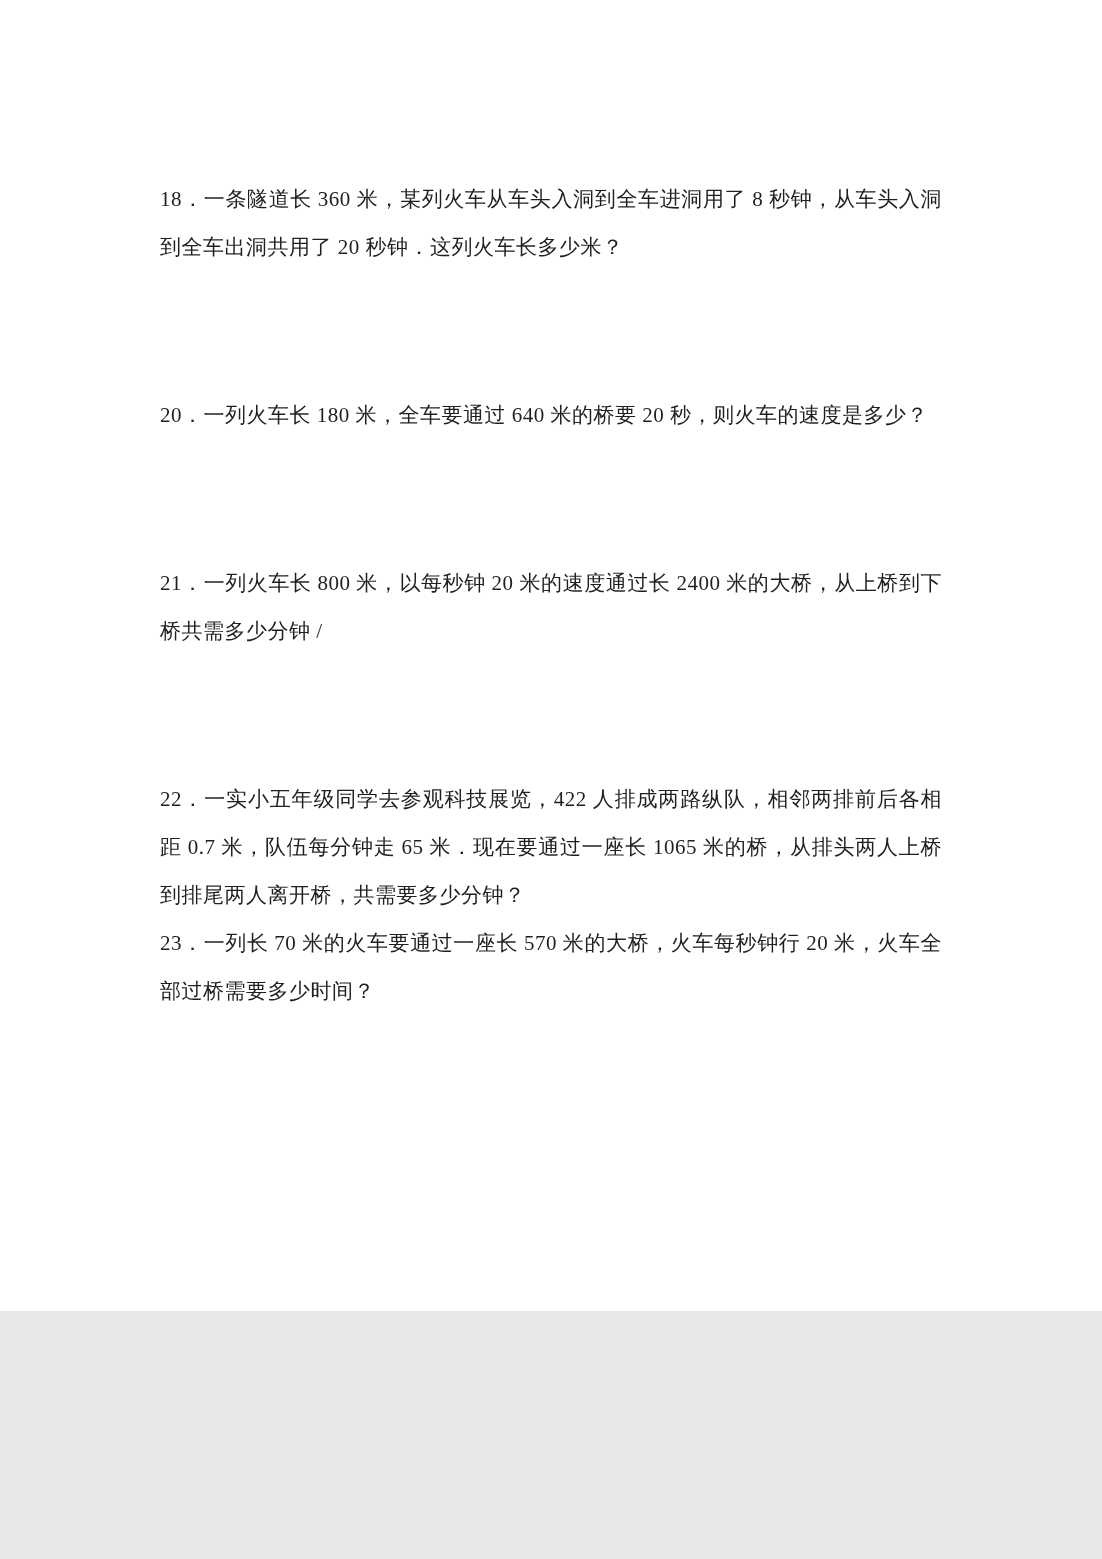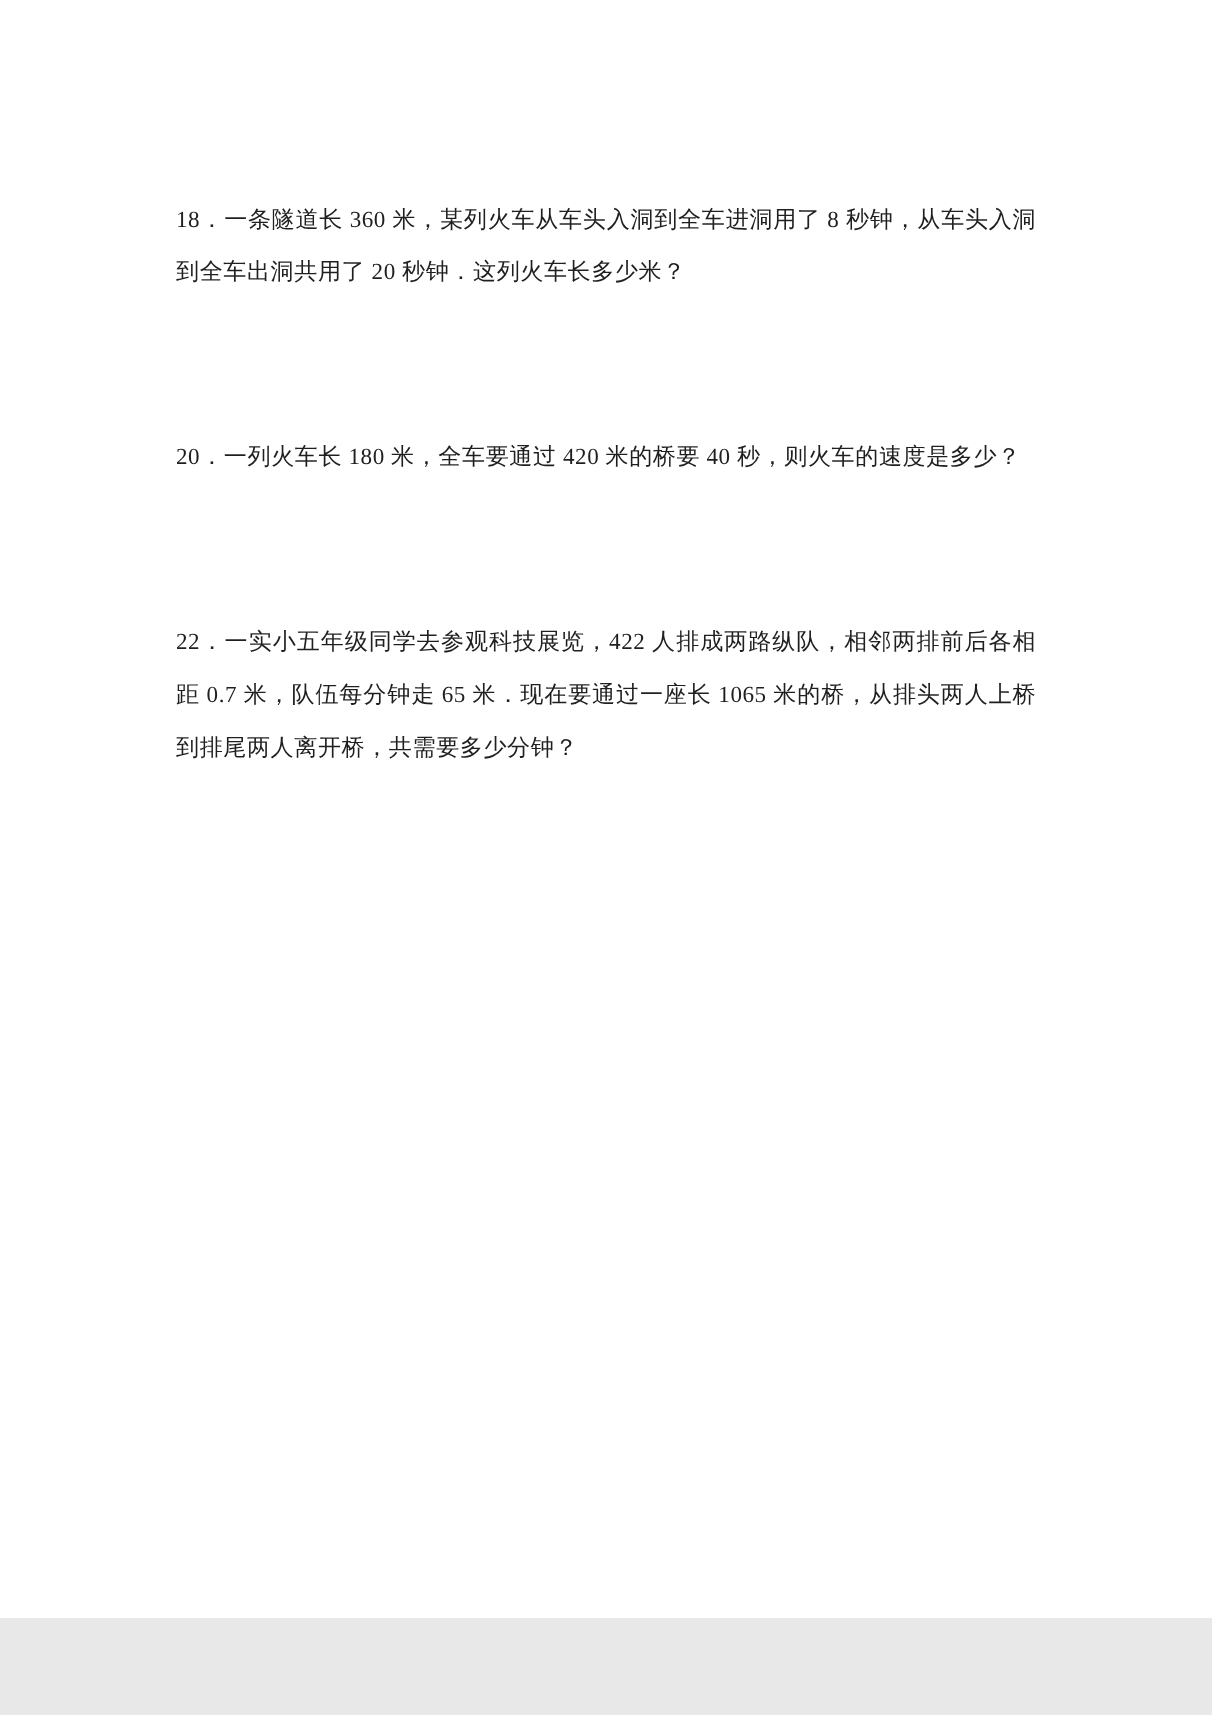--- a/index.html
+++ b/index.html
@@ -1,20 +1,20 @@
 <!DOCTYPE html>
 <html><head>
 <meta charset="utf-8">
 <style>
   * { margin: 0; padding: 0; box-sizing: border-box; }
   html, body { background: #e8e8e8; }
   .page {
     position: relative;
     width: 1102px;
-    height: 1471px;
+    height: 1311px;
     margin: 0 auto;
     background: #ffffff;
     overflow: hidden;
     font-family: "Liberation Serif", "DejaVu Serif", serif;
   }
   .content {
     position: absolute;
     left: 160px;
     top: 175px;
     width: 782px;
@@ -34,16 +34,18 @@
   .problem:last-child {
     margin-bottom: 0;
   }
 </style>
 </head>
 <body>
 
 <div class="page">
   <div class="content">
     <p class="problem">18．一条隧道长 360 米，某列火车从车头入洞到全车进洞用了 8 秒钟，从车头入洞到全车出洞共用了 20 秒钟．这列火车长多少米？</p>
-    <p class="problem">20．一列火车长 180 米，全车要通过 420 米的桥要 40 秒，则火车的速度是多少？</p>
+    <p class="problem">20．一列火车长 180 米，全车要通过 640 米的桥要 20 秒，则火车的速度是多少？</p>
+    <p class="problem">21．一列火车长 800 米，以每秒钟 20 米的速度通过长 2400 米的大桥，从上桥到下桥共需多少分钟 /</p>
     <p class="problem tight">22．一实小五年级同学去参观科技展览，422 人排成两路纵队，相邻两排前后各相距 0.7 米，队伍每分钟走 65 米．现在要通过一座长 1065 米的桥，从排头两人上桥到排尾两人离开桥，共需要多少分钟？</p>
+    <p class="problem">23．一列长 70 米的火车要通过一座长 570 米的大桥，火车每秒钟行 20 米，火车全部过桥需要多少时间？</p>
   </div>
 </div>
 
 </body></html>

